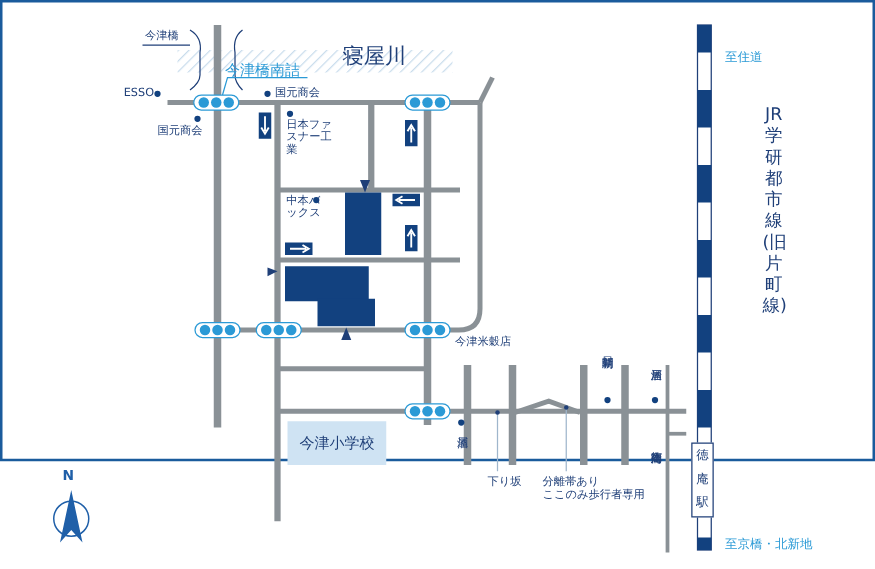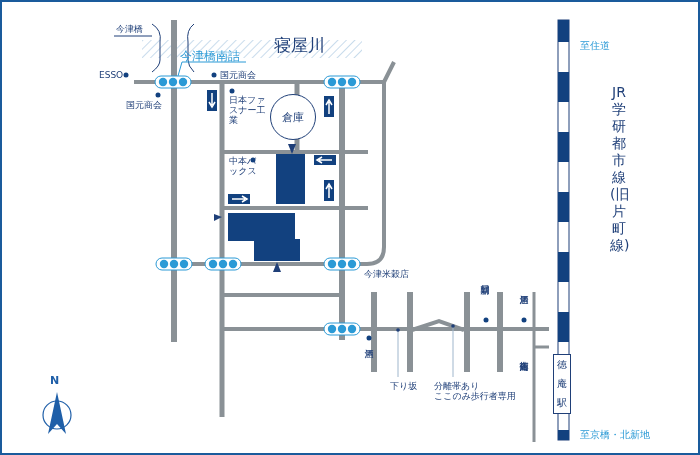--- a/index.html
+++ b/index.html
@@ -1,17 +1,17 @@
 <!DOCTYPE html>
 <html><head>
 <meta charset="utf-8">
 <style>
   html,body{margin:0;padding:0;background:#fff;}
   body{width:700px;height:455px;overflow:hidden;font-family:"DejaVu Sans","Liberation Sans",sans-serif;}
-  #map{position:relative;width:700px;height:455px;box-sizing:border-box;border:2px solid #1a5b9c;background:#fff;}
+  #map{position:relative;width:700px;height:369px;box-sizing:border-box;border:2px solid #1a5b9c;background:#fff;}
   svg{position:absolute;left:0;top:0;}
   .lbl{position:absolute;color:#1f3f78;font-size:9px;line-height:10px;white-space:nowrap;}
   .vert{writing-mode:vertical-rl;text-orientation:upright;letter-spacing:0;}
   .river{font-size:17px;color:#1f3f78;}
   .cyan{color:#2b9ad6;}
   .bubble{position:absolute;border:1.5px solid #1f3f78;border-radius:50%;background:#fff;color:#1f3f78;display:flex;align-items:center;justify-content:center;text-align:center;font-size:11px;line-height:13px;box-sizing:border-box;}
   .school{position:absolute;left:228px;top:335px;width:79px;height:35px;background:#cfe3f3;color:#1f3f78;font-size:12px;display:flex;align-items:center;justify-content:center;}
   .station{position:absolute;left:551px;top:352px;width:18px;height:60px;border:1px solid #1f3f78;background:#fff;color:#1f3f78;font-size:10px;line-height:19px;text-align:center;box-sizing:border-box;}
   .rail-label{position:absolute;left:568px;top:82px;color:#1f3f78;font-size:14px;line-height:17px;width:18px;text-align:center;padding-left:40px;}
   .dest{position:absolute;font-size:10px;color:#2b9ad6;}
@@ -162,22 +162,22 @@
   <span class="lbl" style="left:227px;top:154px;width:36px;white-space:normal;">中本バックス</span>
   <span class="lbl" style="left:362px;top:267px;">今津米穀店</span>
   <span class="lbl vert" style="left:362px;top:340px;">酒屋</span>
   <span class="lbl vert" style="left:478px;top:276px;">朝日新聞</span>
   <span class="lbl vert" style="left:517px;top:286px;">居酒屋</span>
   <span class="lbl vert" style="left:517px;top:352px;">徳庵商店街</span>
   <span class="lbl" style="left:388px;top:379px;">下り坂</span>
   <span class="lbl" style="left:432px;top:379px;">分離帯あり</span>
   <span class="lbl" style="left:432px;top:389px;">ここのみ歩行者専用</span>
 
-  <div class="bubble" style="left:268px;top:92px;width:46px;height:46px;">
-      <span>倉庫</span>
+  <div class="school">
+      <span>今津小学校</span>
     </div>
 
   <span class="dest" style="left:578px;top:37px;">至住道</span>
   <span class="dest" style="left:578px;top:426px;">至京橋・北新地</span>
   <div class="rail-label">JR学研都市線(旧片町線)</div>
   <div class="station">徳庵駅</div>
   <span class="north">N</span>
 </div>
 
 </body></html>

